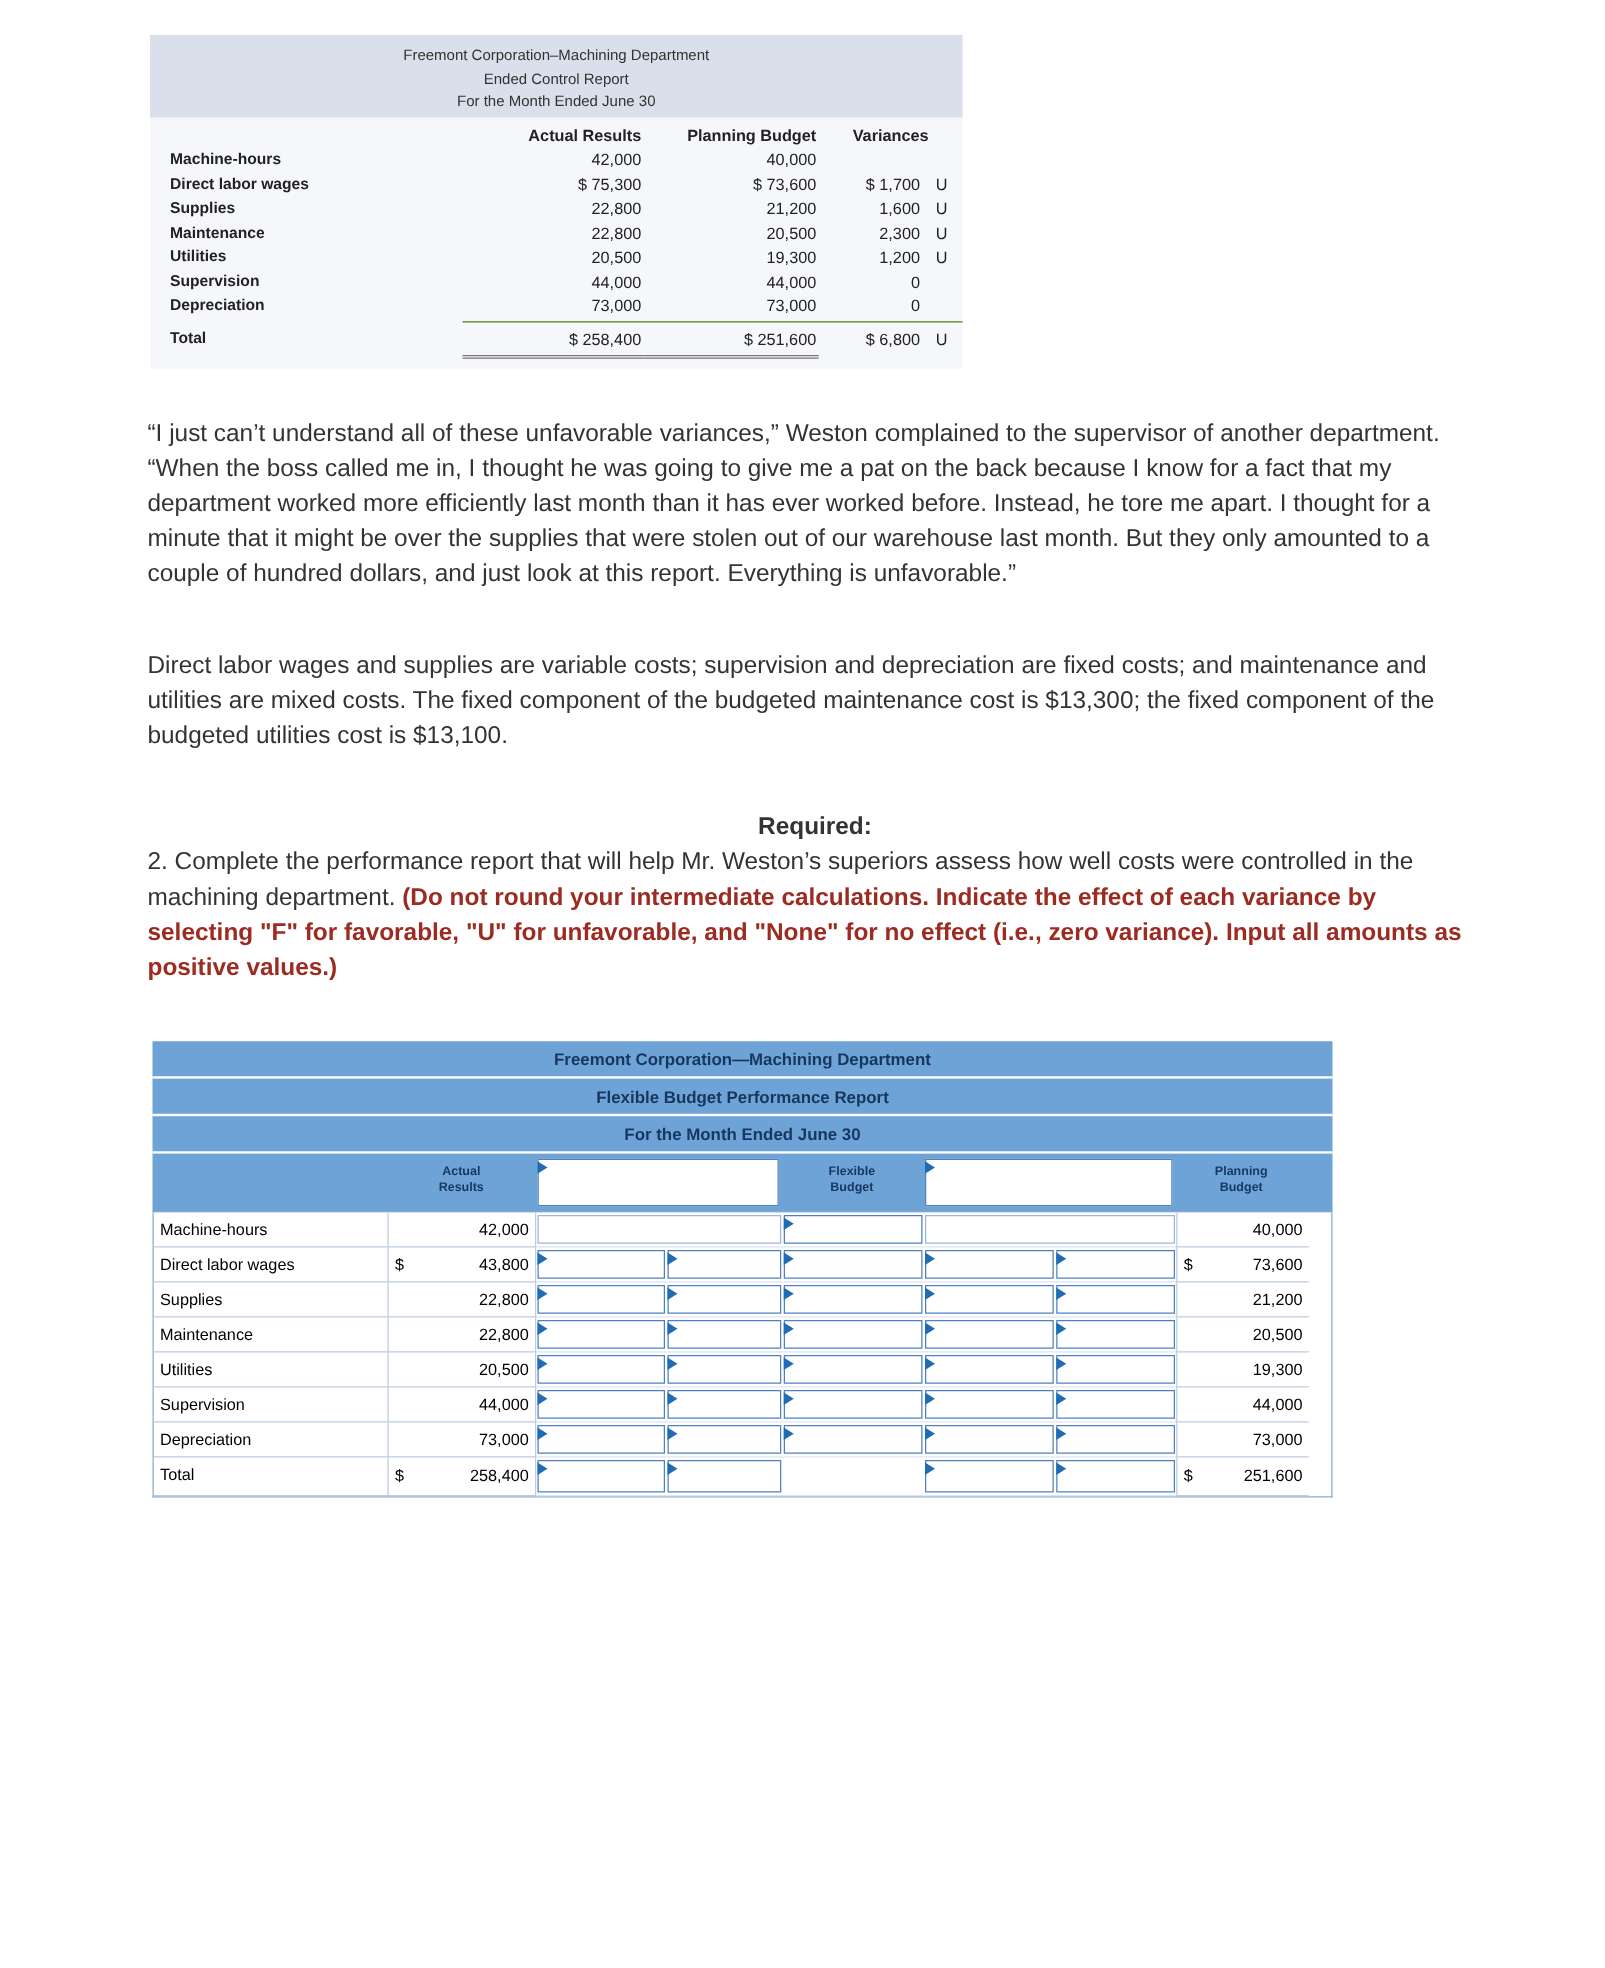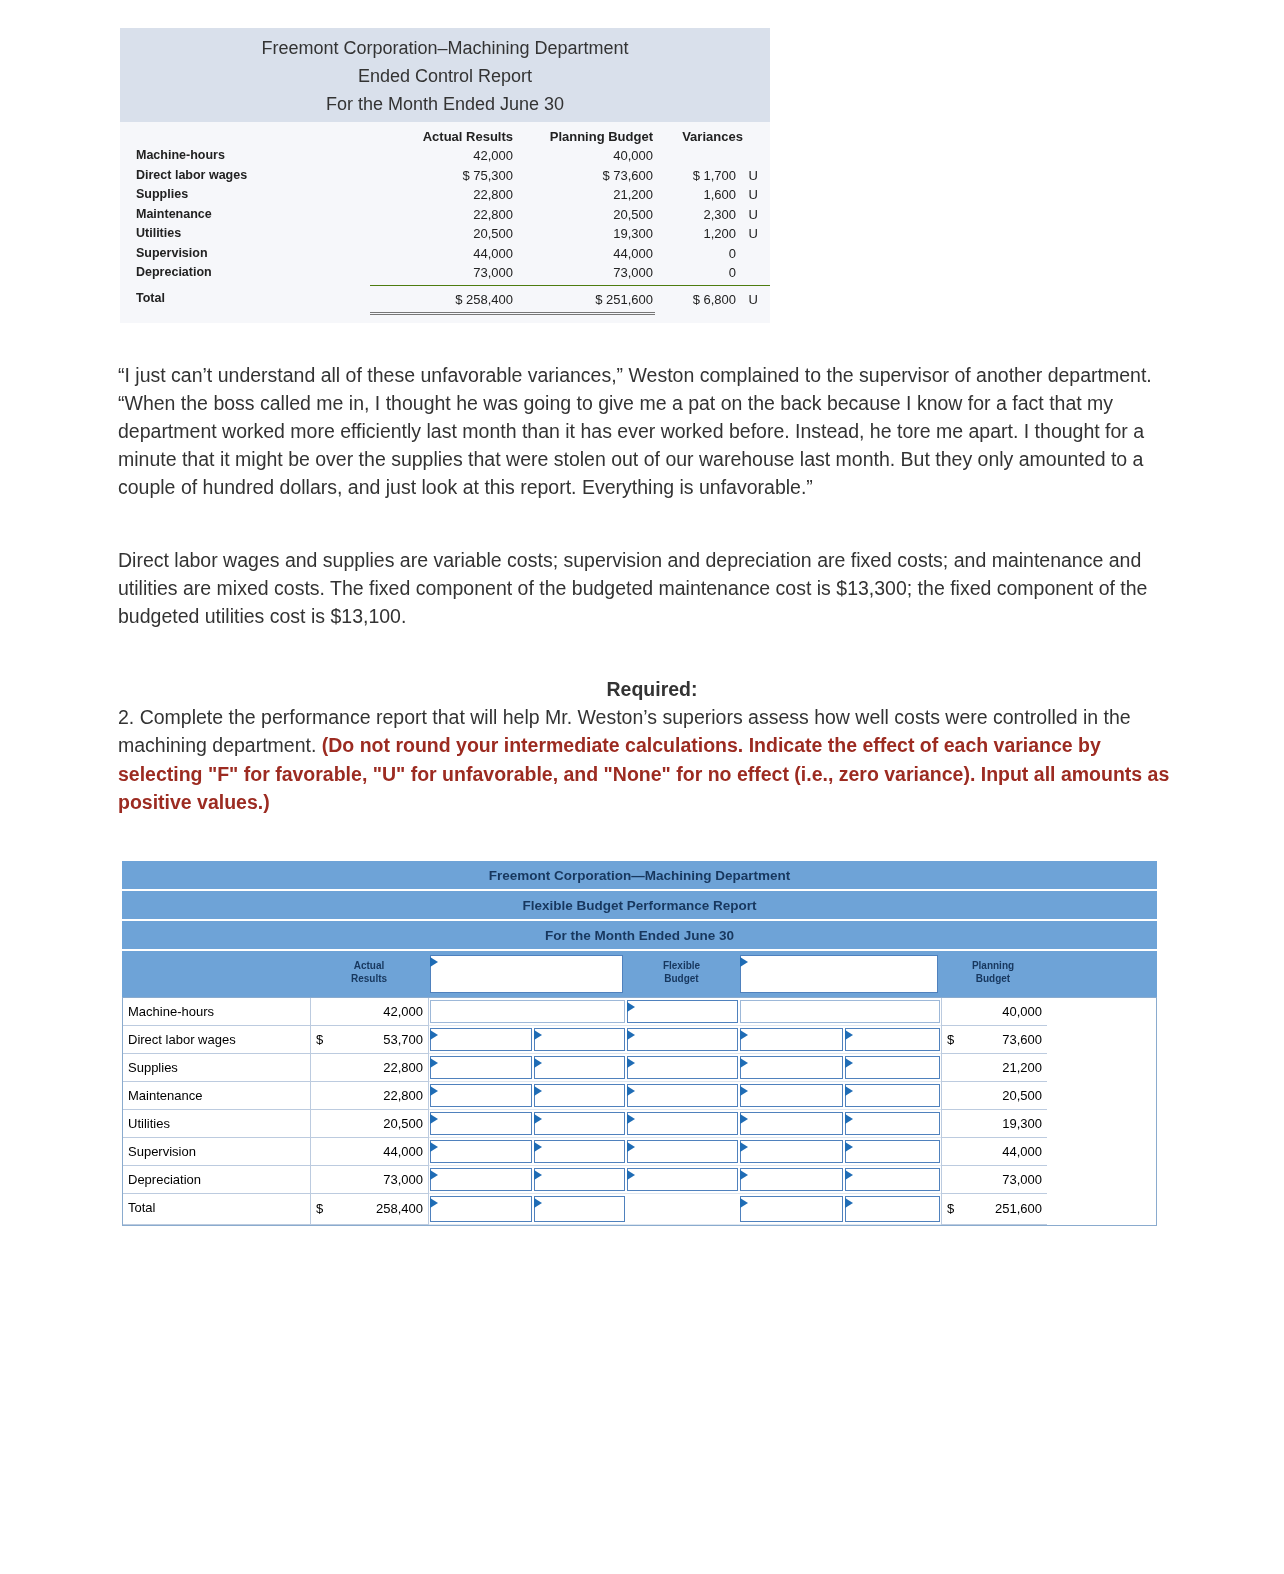--- a/index.html
+++ b/index.html
@@ -22,39 +22,39 @@
   .required-para { margin-top: 0; }
   .emphasis { font-weight: bold; color: #9c2b21; }
 
   
   .ccr {
     width: 650px; margin: 0 0 38px 2px;
     background: #f6f7fa; padding-bottom: 8px;
   }
   .ccr-titles {
     background: #d9e0eb; text-align: center;
-    font-size: 18px; color: #333;
+    font-size: 12px; color: #333;
     padding: 7px 0 3px; line-height: 1.55;
   }
   .ccr-row { display: grid; grid-template-columns: 250px 145px 140px 115px; }
   .ccr-header { padding-top: 5px; }
   .ccr-cell { line-height: 19.5px; }
   .ccr-colhead { font-weight: bold; font-size: 12.5px; color: #222; }
   .ccr-label { padding-left: 16px; font-weight: bold; font-size: 12.5px; color: #222; }
   .ccr-num { text-align: right; font-size: 13px; padding-right: 2px; color: #222; }
   .ccr-var { display: flex; justify-content: flex-end; font-size: 13px; padding-right: 12px; color: #222; }
   .ccr-var-flag { width: 22px; text-align: right; }
   .ccr-var-head { display: block; text-align: center; padding-right: 0; }
   .ccr-total { margin-top: 2px; }
   .ccr-total .ccr-num, .ccr-total .ccr-var { border-top: 1px solid #4d7c0f; padding-top: 3px; line-height: 21px; }
   .ccr-total .ccr-num { border-bottom: 3px double #777; padding-bottom: 2px; }
   .ccr-total .ccr-label { padding-top: 3px; line-height: 21px; }
 
   
-  .pr { width: 1035px; margin-left: 4px; }
+  .pr { width: 944px; margin-left: 4px; }
   .pr-titlebar {
     background: #6ea3d7; color: #17375e; font-weight: bold;
     font-size: 13.5px; text-align: center;
     padding: 7px 0 6px; border-bottom: 2px solid #fff;
   }
   .pr-header {
     display: grid; grid-template-columns: 188px 118px 197px 113px 202px 106px;
     background: #6ea3d7; border-bottom: 1px solid #8aabce; min-height: 47px;
   }
   .pr-hcell {
@@ -235,21 +235,21 @@
           </div>
           <div class="pr-cell pr-num pr-plan">
             <span class="pr-cur"></span>
             <span class="pr-val">40,000</span>
           </div>
         </div>
         <div class="pr-row">
           <div class="pr-cell pr-label">Direct labor wages</div>
           <div class="pr-cell pr-num pr-actual">
             <span class="pr-cur">$</span>
-            <span class="pr-val">53,700</span>
+            <span class="pr-val">43,800</span>
           </div>
           <div class="pr-cell pr-mid">
             <div class="pr-box">
               <span class="tri"></span>
             </div>
           </div>
           <div class="pr-cell pr-mid">
             <div class="pr-box">
               <span class="tri"></span>
             </div>

